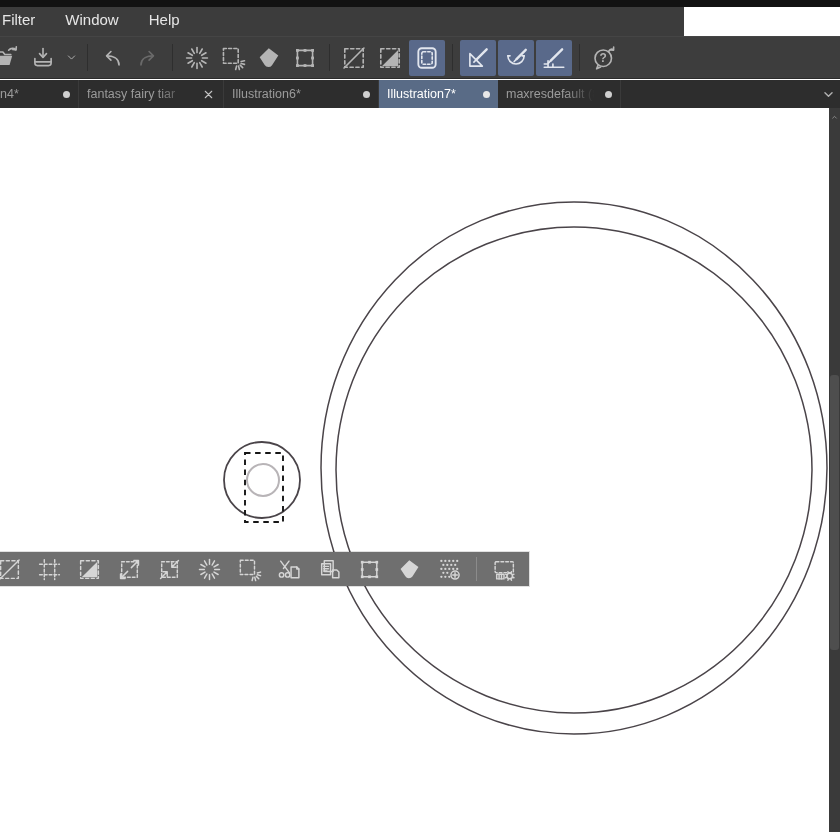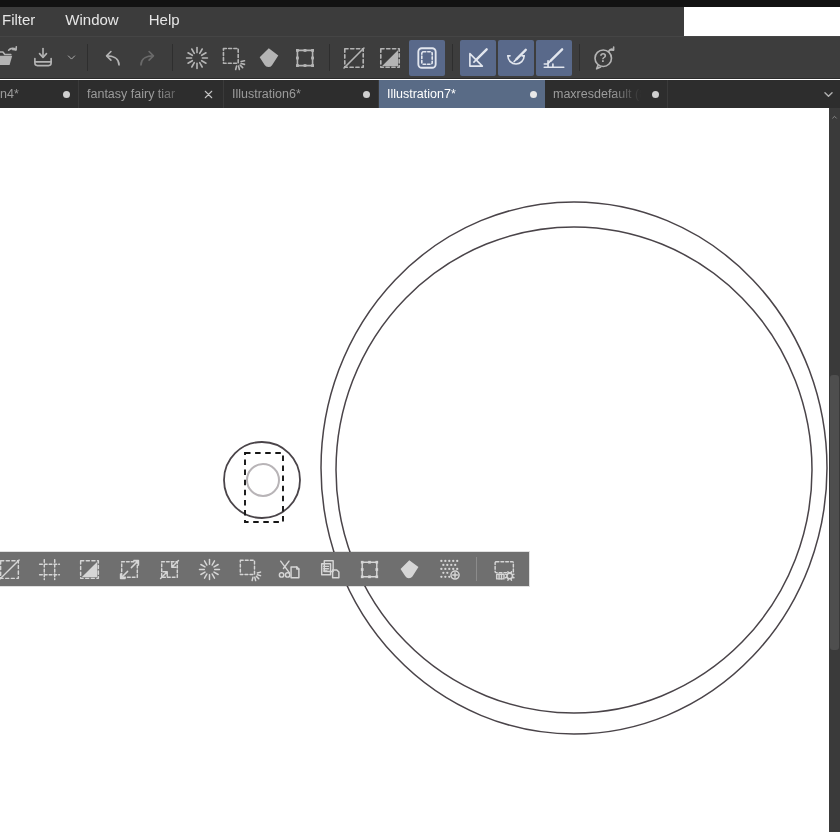--- a/index.html
+++ b/index.html
@@ -219,21 +219,21 @@
         <span class="tab-close">
           <svg class="icn" viewBox="0 0 24 24" xmlns="http://www.w3.org/2000/svg">
             <path d="M6 6 L18 18 M18 6 L6 18"></path>
           </svg>
         </span>
       </div>
       <div class="tab" style="width: 155px;">
         <span class="tab-label">Illustration6*</span>
         <span class="dot"></span>
       </div>
-      <div class="tab active" style="width: 166px;">
+      <div class="tab active" style="width: 119px;">
         <span class="tab-label">Illustration7*</span>
         <span class="dot"></span>
       </div>
       <div class="tab" style="width: 123px;">
         <span class="tab-label truncated">maxresdefault (8</span>
         <span class="dot"></span>
       </div>
       <div class="tab-overflow">
         <svg class="icn" viewBox="0 0 24 24" xmlns="http://www.w3.org/2000/svg">
           <path d="M7 9.5 L12 14.5 L17 9.5"></path>

